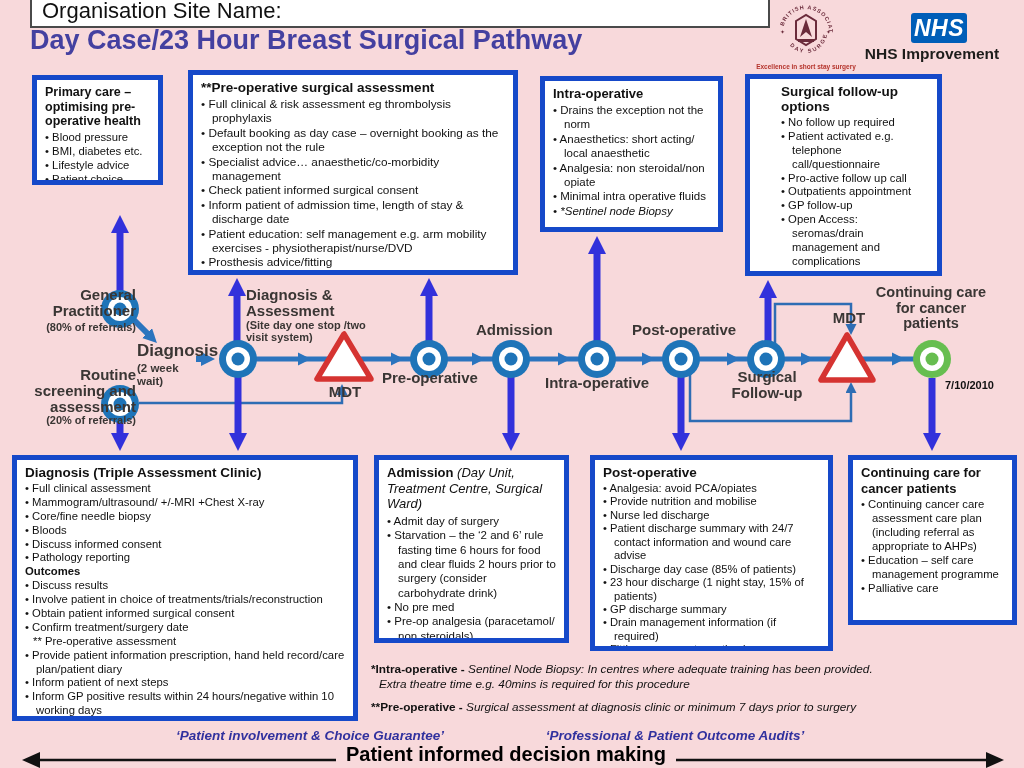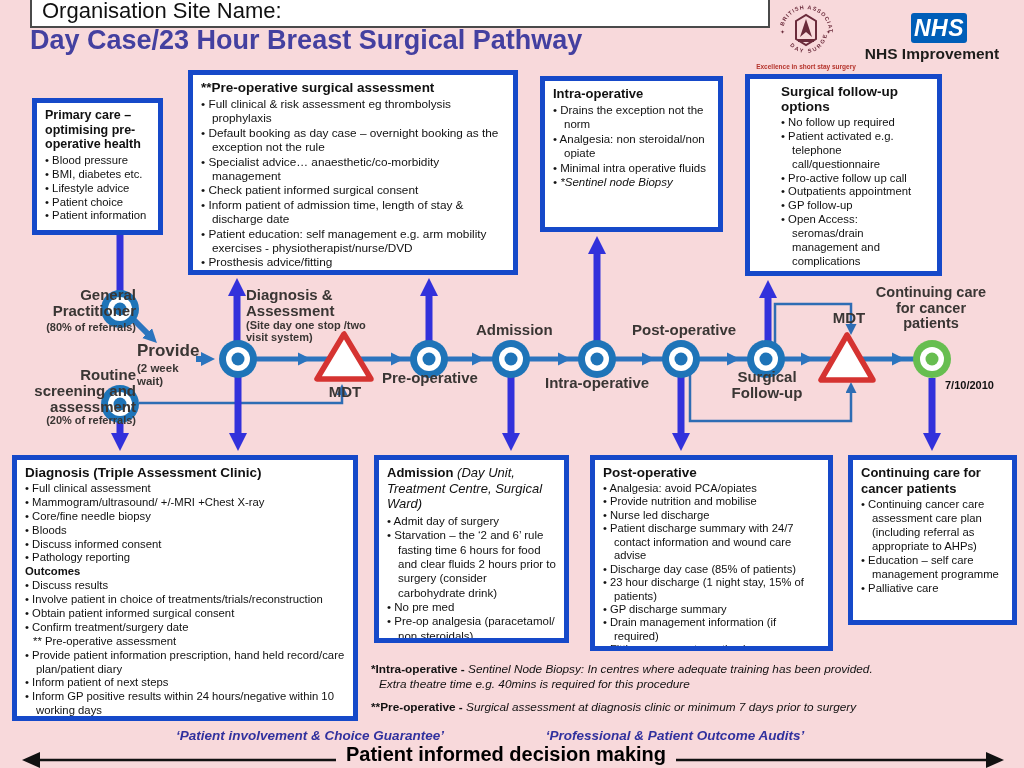--- a/index.html
+++ b/index.html
@@ -20,21 +20,21 @@
   .ibox{background:#fff;border:5px solid #1649C9;padding:5px 8px;overflow:hidden;z-index:2;color:#111;}
   .ibox .ti{font-weight:bold;margin-bottom:2px;}
   .bl{padding-left:11px;text-indent:-11px;}
   .bl-b{font-weight:bold;padding-left:0;text-indent:0;}
   .bl-c{padding-left:8px;text-indent:0;}
   .bl-i{font-style:italic;}
   .f118{font-size:11.8px;line-height:1.22;}
   .f115{font-size:11.5px;line-height:1.25;}
   .f113{font-size:11.3px;line-height:1.23;}
   .f112{font-size:11.2px;line-height:1.2;}
-  .box-primary{left:32px;top:75px;width:131px;height:137px;margin-top:23px;}
+  .box-primary{left:32px;top:75px;width:131px;height:110px;}
   .box-primary .ti{font-size:12.5px;line-height:1.17;}
   .box-preop{left:188px;top:70px;width:330px;height:205px;}
   .box-preop .ti{font-size:13.5px;}
   .box-intra{left:540px;top:76px;width:183px;height:156px;}
   .box-intra .ti{font-size:13px;}
   .box-sfu{left:745px;top:74px;width:197px;height:202px;padding-left:31px;}
   .box-sfu .ti{font-size:13.5px;}
   .box-diagnosis{left:12px;top:455px;width:346px;height:266px;}
   .box-diagnosis .ti{font-size:13.5px;}
   .box-admission{left:374px;top:455px;width:195px;height:188px;}
@@ -235,20 +235,21 @@
         <div class="bl"><span class="mk">• </span>Patient education: self management e.g. arm mobility exercises - physiotherapist/nurse/DVD</div>
         <div class="bl"><span class="mk">• </span>Prosthesis advice/fitting</div>
         <div class="bl"><span class="mk">• </span>Prescribe TTO's</div>
       </div>
   </div>
 
   <div class="abs ibox box-intra">
     <div class="ti">Intra-operative</div>
     <div class="f115">
         <div class="bl"><span class="mk">• </span>Drains the exception not the norm</div>
+        <div class="bl"><span class="mk">• </span>Anaesthetics: short acting/ local anaesthetic</div>
         <div class="bl"><span class="mk">• </span>Analgesia: non steroidal/non opiate</div>
         <div class="bl"><span class="mk">• </span>Minimal intra operative fluids</div>
         <div class="bl bl-i"><span class="mk">• </span>*Sentinel node Biopsy</div>
       </div>
   </div>
 
   <div class="abs ibox box-sfu">
     <div class="ti">Surgical follow-up options</div>
     <div class="f113">
         <div class="bl"><span class="mk">• </span>No follow up required</div>
@@ -314,21 +315,21 @@
         <div class="bl"><span class="mk">• </span>Continuing cancer care assessment care plan (including referral as appropriate to AHPs)</div>
         <div class="bl"><span class="mk">• </span>Education – self care management programme</div>
         <div class="bl"><span class="mk">• </span>Palliative care</div>
       </div>
   </div>
 
   <div class="abs tl r lbl-gp">General Practitioner</div>
   <div class="abs tl-sub r lbl-gp-sub">(80% of referrals)</div>
   <div class="abs tl r lbl-routine">Routine screening and assessment</div>
   <div class="abs tl-sub r lbl-routine-sub">(20% of referrals)</div>
-  <div class="abs tl lbl-referral">Provide</div>
+  <div class="abs tl lbl-referral">Diagnosis</div>
   <div class="abs tl-sub lbl-referral-sub">(2 week wait)</div>
   <div class="abs tl lbl-diag">Diagnosis &amp; Assessment</div>
   <div class="abs tl-sub lbl-diag-sub">(Site day one stop /two visit system)</div>
   <div class="abs tl c lbl-mdt1">MDT</div>
   <div class="abs tl lbl-preop">Pre-operative</div>
   <div class="abs tl lbl-admission">Admission</div>
   <div class="abs tl lbl-intra">Intra-operative</div>
   <div class="abs tl lbl-postop">Post-operative</div>
   <div class="abs tl c lbl-sfu">Surgical Follow-up</div>
   <div class="abs tl c lbl-mdt2">MDT</div>

